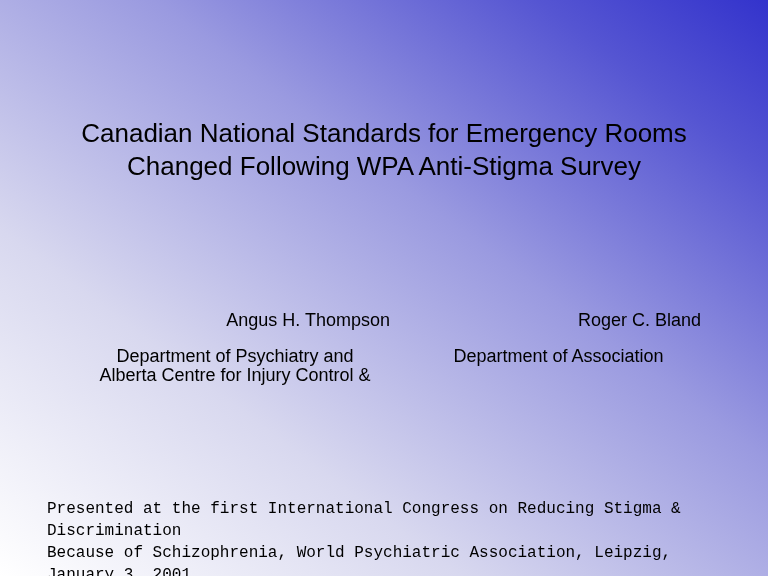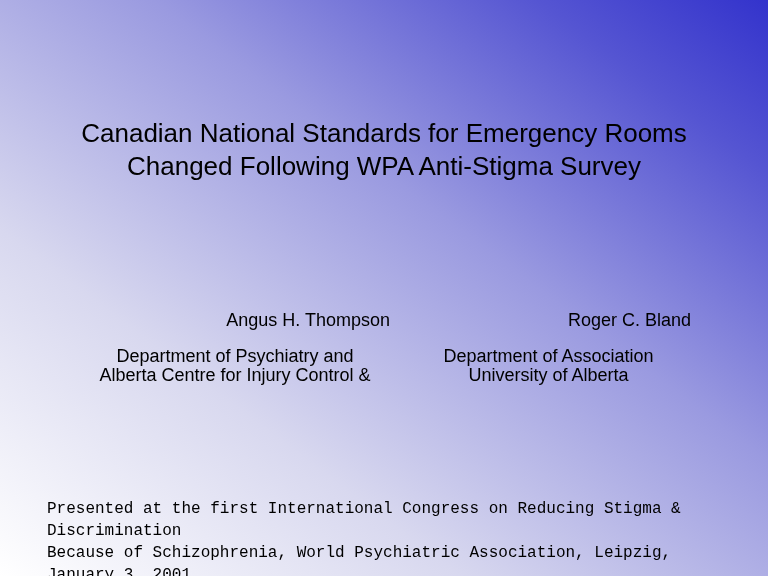--- a/index.html
+++ b/index.html
@@ -13,21 +13,21 @@
     .title {
       position: absolute; left: 0; right: 0; top: 117px;
       text-align: center; font-size: 26px; line-height: 33px;
     }
     .author {
       position: absolute; text-align: center;
     }
     .author .name { font-size: 18px; line-height: 22px; text-align: right; }
     .author .aff { font-size: 18px; line-height: 19px; margin-top: 16px; }
     .author.left { left: 80px; width: 310px; top: 309px; }
-    .author.right { left: 406px; width: 285px; top: 309px; }
+    .author.right { left: 416px; width: 285px; top: 309px; }
     .footer {
       position: absolute; left: 47px; top: 498px; width: 700px;
       font-family: Liberation Mono, monospace; font-size: 16px; line-height: 22px;
     }
   </style>
 </head>
 <body>
 
 <div class="slide">
   <div class="title">
@@ -40,21 +40,20 @@
     <div class="aff">
       <div>Department of Psychiatry and</div>
       <div>Alberta Centre for Injury Control &amp;</div>
     </div>
   </div>
 
   <div class="author right">
     <div class="name">Roger C. Bland</div>
     <div class="aff">
       <div>Department of Association</div>
-      <div>University of Alberta</div>
     </div>
   </div>
 
   <div class="footer">
     <div>Presented at the first International Congress on Reducing Stigma &amp; Discrimination</div>
     <div>Because of Schizophrenia, World Psychiatric Association, Leipzig, January 3, 2001.</div>
   </div>
 </div>
 
 </body></html>

